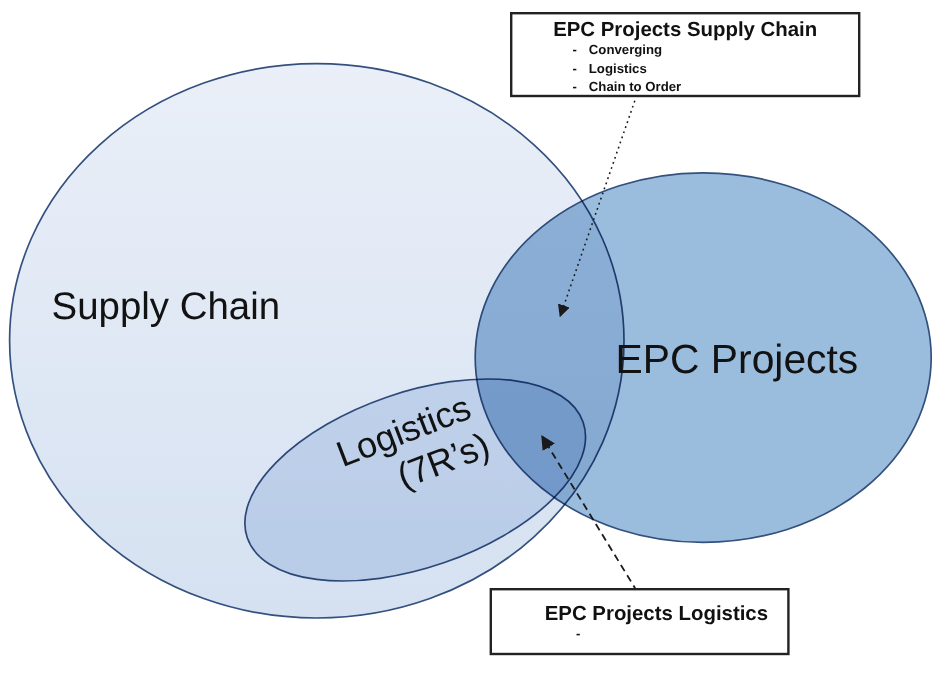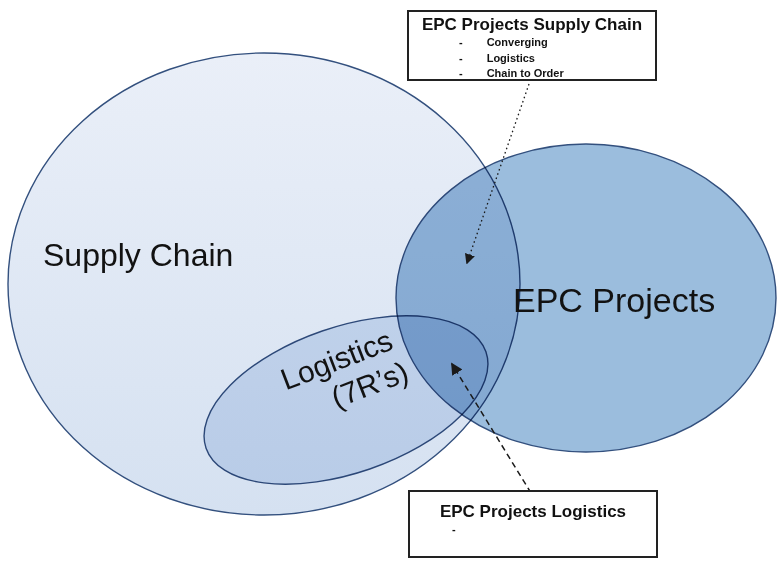--- a/index.html
+++ b/index.html
@@ -17,28 +17,28 @@
   .logistics-label{
     left:238px;top:342px;width:210px;text-align:center;
     font-size:30px;line-height:1.15;
     transform:rotate(-21deg);transform-origin:center center;white-space:normal;
   }
   .logistics-line2{display:block;transform:translateX(22px);}
   .note-box{
     position:absolute;background:#ffffff;border:2px solid #222;
     box-sizing:border-box;z-index:5;
   }
-  .note-top{left:407px;top:10px;width:250px;height:71px;}
-  .note-bottom{left:408px;top:490px;width:250px;height:68px;}
+  .note-top{left:425px;top:10px;width:292px;height:71px;}
+  .note-bottom{left:408px;top:490px;width:250px;height:56px;padding-left:28px;}
   .note-title{font-size:17px;font-weight:bold;text-align:center;line-height:20px;}
   .note-top .note-title{margin-top:3px;}
   .note-bottom .note-title{margin-top:10px;}
   .bullet-row{display:flex;font-size:11px;font-weight:bold;line-height:15.5px;}
   .bullet-dash{margin-left:50px;}
-  .bullet-text{margin-left:24px;}
+  .bullet-text{margin-left:10px;}
   .note-bottom .bullet-dash{margin-left:42px;}
 </style>
 </head>
 <body>
 
 <div id="canvas">
 
   <svg id="venn-svg" width="780" height="564" viewBox="0 0 780 564">
     <defs>
       <linearGradient id="scGrad" x1="0" y1="0" x2="0" y2="1">

